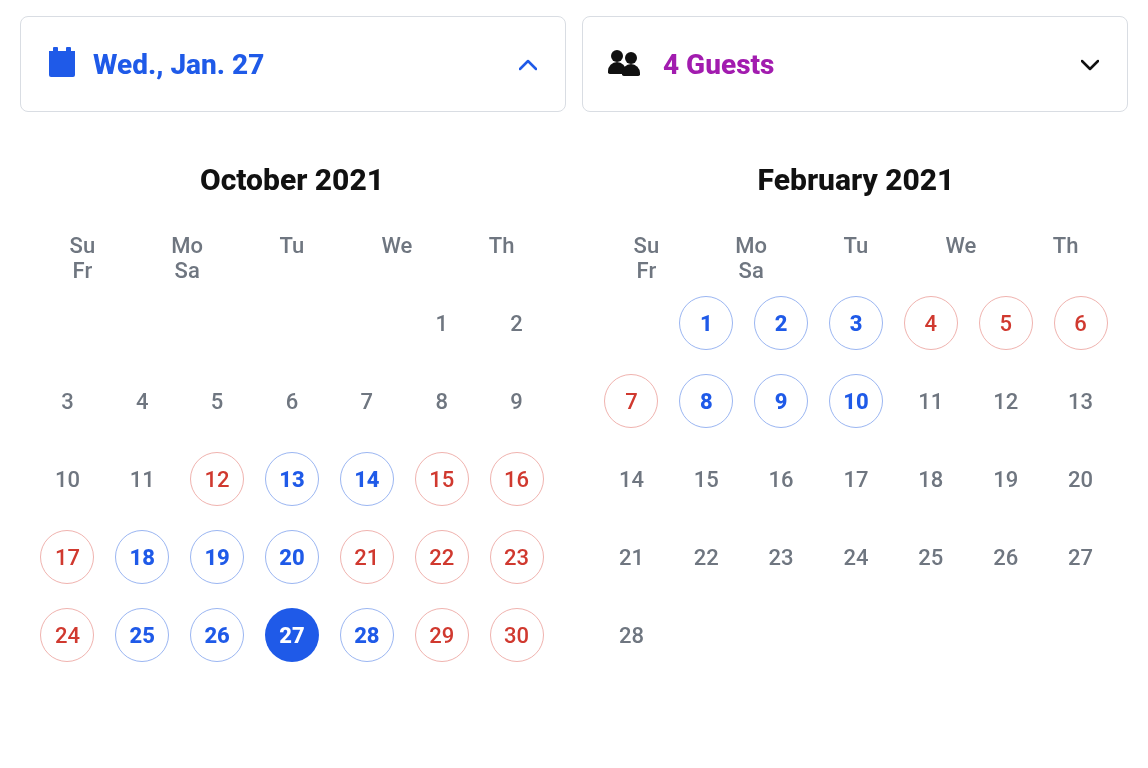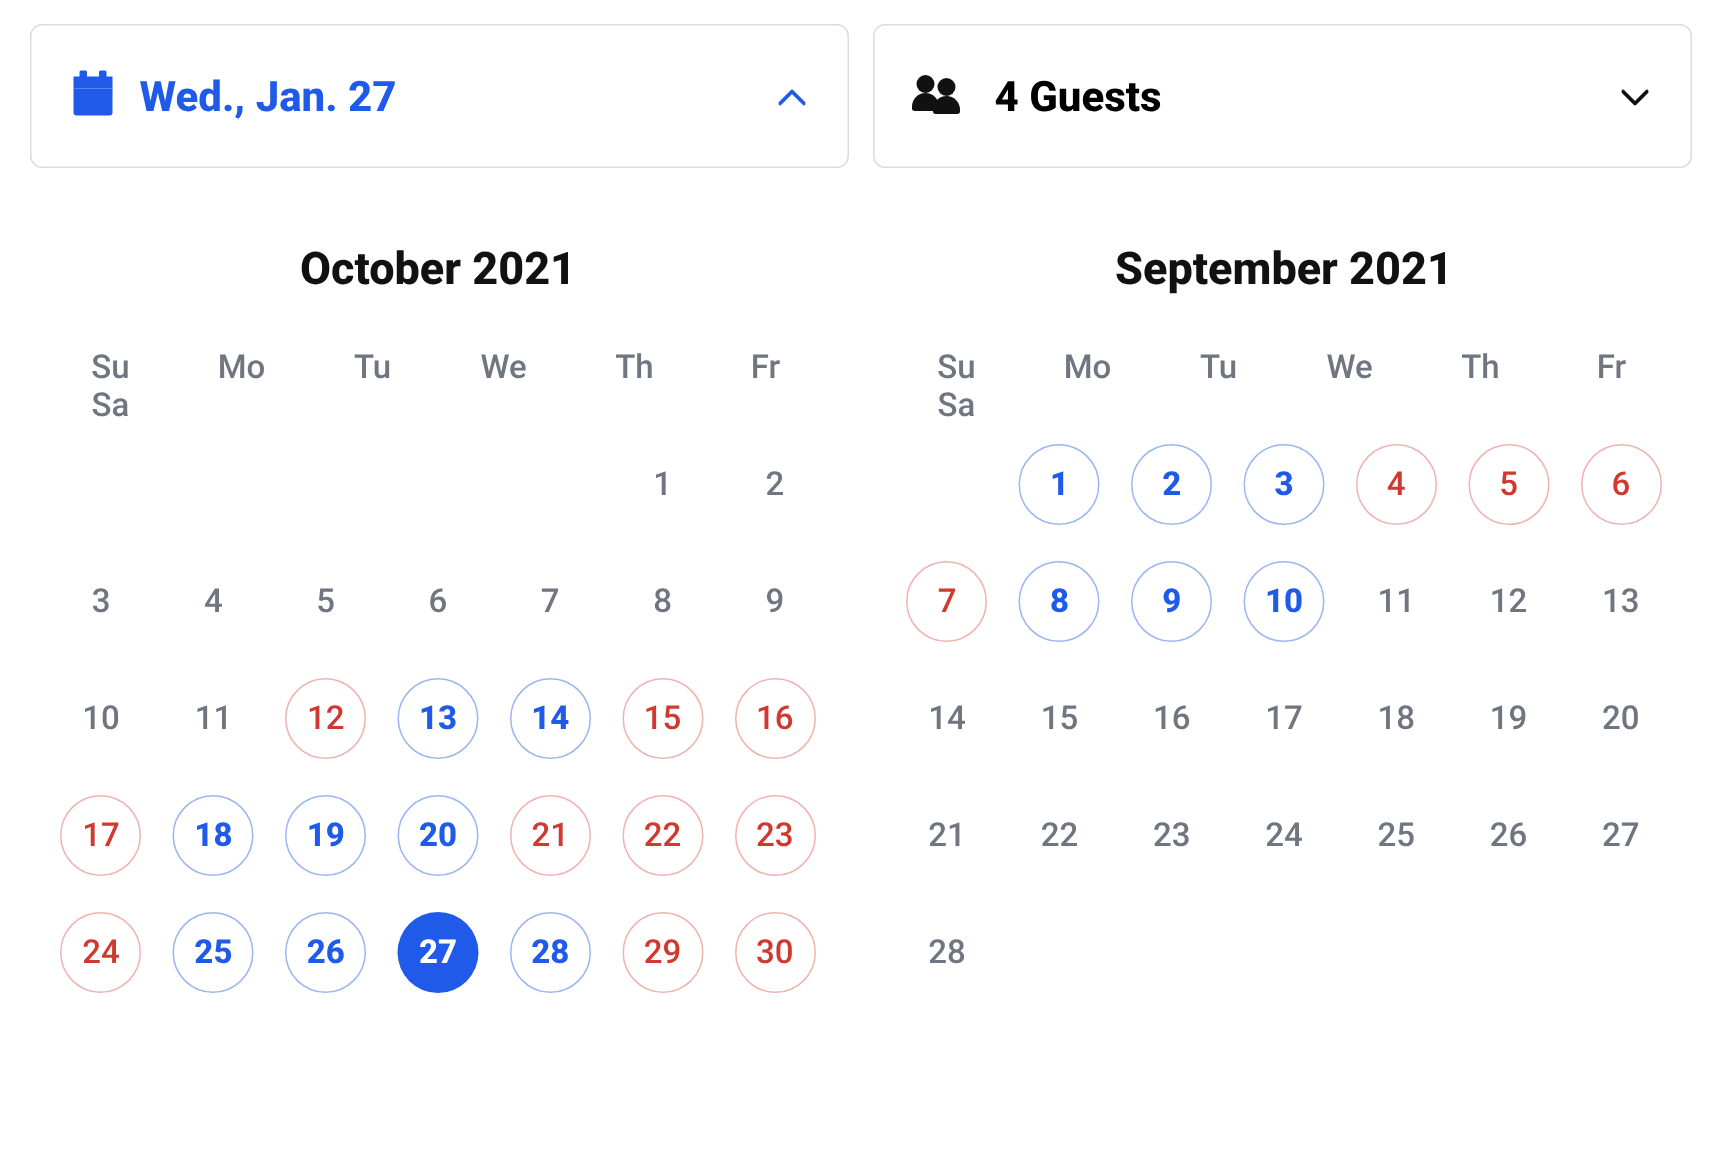--- a/index.html
+++ b/index.html
@@ -19,21 +19,21 @@
     display: flex;
     align-items: center;
     padding: 0 28px;
     font-size: 28px;
     font-weight: 800;
     cursor: pointer;
   }
   .picker .label { flex: 1; margin-left: 18px; }
   .picker.date { color: #1f5ae8; }
   .picker.date .label { color: #1f5ae8; }
-  .picker.guests .label { color: #000000; }
+  .picker.guests .label { color: #a21caf; }
   .chev { font-size: 20px; }
   .picker.date .chev { color: #1f5ae8; }
   .picker.guests .chev { color: #111; }
 
   .cal-icon {
     width: 26px; height: 26px; position: relative; display: inline-block;
   }
   .cal-icon::before {
     content:""; position:absolute; left:0; right:0; top:6px; bottom:0;
     background:#1f5ae8; border-radius:2px;
@@ -62,21 +62,21 @@
   }
   .guests-icon .p1h { left:0; top:0; }
   .guests-icon .p1b { left:-3px; top:12px; }
   .guests-icon .p2h { left:14px; top:2px; }
   .guests-icon .p2b { left:11px; top:14px; }
 
   .months { display:flex; gap:40px; padding: 0 10px; }
   .month { flex:1; }
   .month-title { text-align:center; font-size:30px; font-weight:800; color:#111; margin-bottom:36px; }
 
-  .dow { display:grid; grid-template-columns: repeat(6,1fr); margin-bottom:10px; }
+  .dow { display:grid; grid-template-columns: repeat(5,1fr); margin-bottom:10px; }
   .dow span { text-align:center; font-size:22px; color:#6f7680; font-weight:500; }
 
   .grid { display:grid; grid-template-columns: repeat(7,1fr); row-gap:18px; }
   .cell { height:60px; display:flex; align-items:center; justify-content:center; }
   .day {
     width:54px; height:54px; display:flex; align-items:center; justify-content:center;
     font-size:22px; border-radius:50%; cursor:pointer;
   }
   .day.past { color:#6f7680; font-weight:500; cursor:default; }
   .day.future { color:#6f7680; font-weight:500; cursor:default; }
@@ -221,21 +221,21 @@
         </div>
         <div class="cell">
           <div class="day avail-red">29</div>
         </div>
         <div class="cell">
           <div class="day avail-red">30</div>
         </div>
       </div>
     </div>
     <div class="month">
-      <div class="month-title">September 2021</div>
+      <div class="month-title">February 2021</div>
       <div class="dow">
         <span>Su</span>
         <span>Mo</span>
         <span>Tu</span>
         <span>We</span>
         <span>Th</span>
         <span>Fr</span>
         <span>Sa</span>
       </div>
       <div class="grid">

